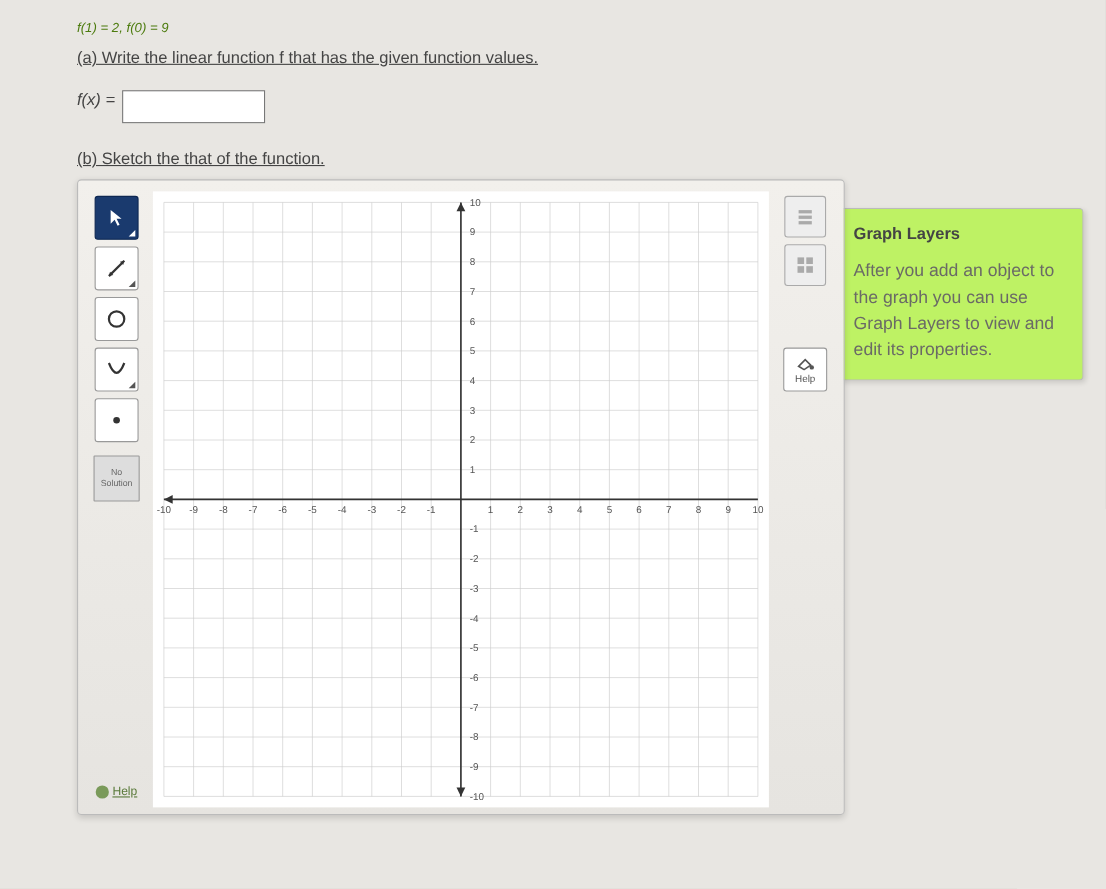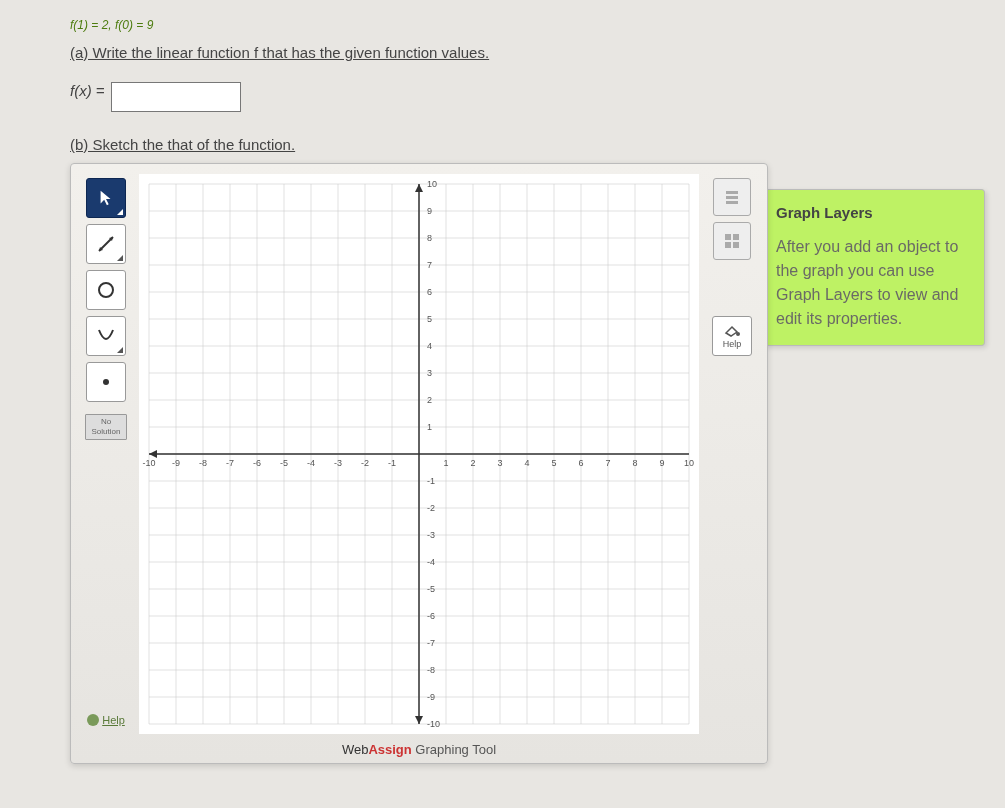--- a/index.html
+++ b/index.html
@@ -58,21 +58,21 @@
     border-radius: 3px;
     display: flex; align-items: center; justify-content: center;
     font-size: 18px; color: #333;
     cursor: pointer;
     position: relative;
   }
   .tool-btn.selected { background: #1a3a6e; color: #fff; border-color:#0d2752;}
   .tool-btn .corner { position:absolute; right:2px; bottom:2px; width:0;height:0; border-left:6px solid transparent; border-bottom:6px solid #555;}
   .tool-btn.selected .corner { border-bottom-color:#fff;}
   .no-sol {
-    width: 42px; height: 26px;
+    width: 42px; height: 42px;
     background: #ddd;
     border: 1px solid #999;
     border-radius: 1px;
     font-size: 8px; line-height:10px;
     color:#666;
     display:flex; align-items:center; justify-content:center;
     text-align:center;
     cursor:pointer;
     margin-top: 6px;
   }
@@ -280,23 +280,20 @@
           </div>
           <div class="fill-btn">
             <svg width="18" height="14">
                 <path d="M3 10 L9 4 L14 9 L8 13 Z" fill="none" stroke="#555" stroke-width="1.5"></path>
                 <circle cx="15" cy="11" r="2" fill="#555"></circle>
               </svg>
             <span>Help</span>
           </div>
         </div>
       </div>
-      <div class="footer-brand">
-        <span class="wa1">Web</span><span class="wa2">Assign</span><span> Graphing Tool</span>
-      </div>
     </div>
 
     <div class="layers-panel">
       <h3>Graph Layers</h3>
       <p>After you add an object to the graph you can use Graph Layers to view and edit its properties.</p>
     </div>
   </div>
 </div>
 
 </body></html>

